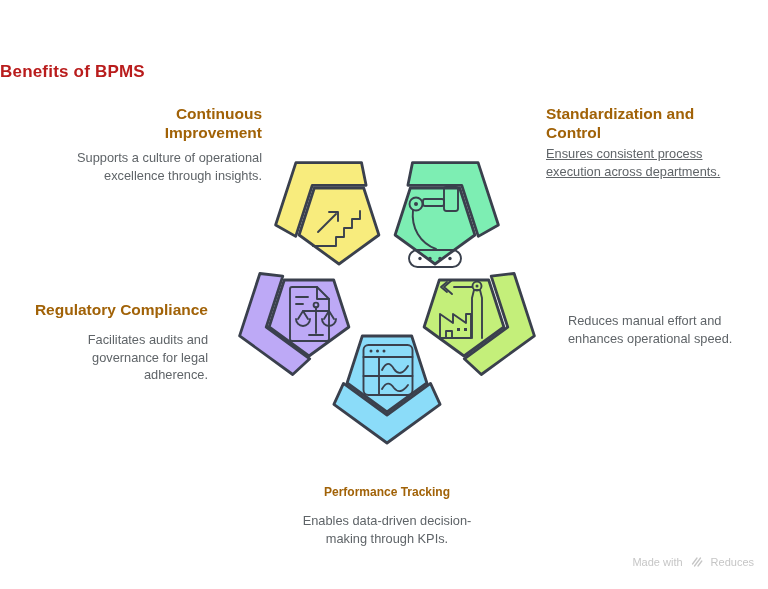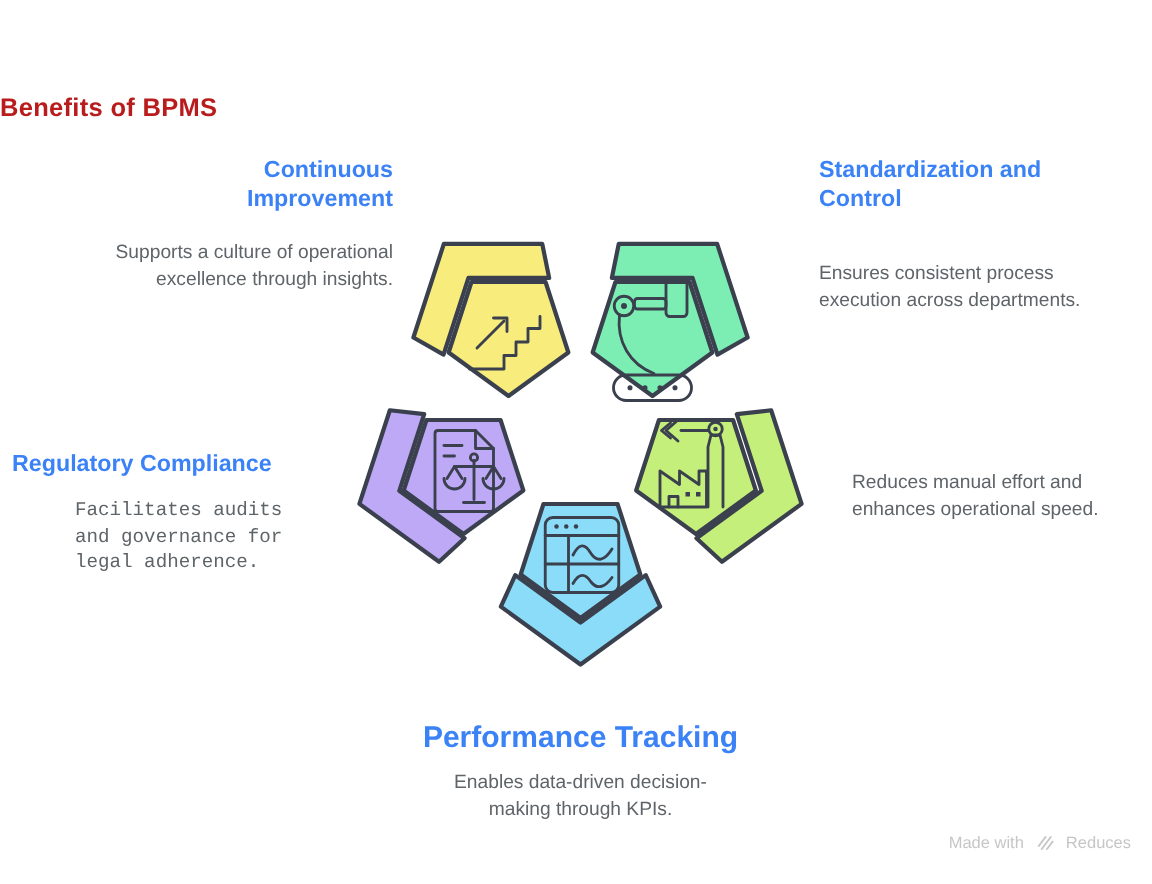--- a/index.html
+++ b/index.html
@@ -1,34 +1,34 @@
 <!DOCTYPE html>
 <html><head>
 <meta charset="utf-8">
 <style>
   html,body{margin:0;padding:0;}
   body{font-family:"Liberation Sans",sans-serif;background:#ffffff;}
   .canvas{position:relative;width:768px;height:589px;background:#ffffff;overflow:hidden;}
   .title{position:absolute;top:62px;left:0;width:768px;text-align:left;
          font-size:17px;font-weight:700;color:#b91c1c;letter-spacing:.2px;}
   .item{position:absolute;}
-  .item h3{margin:0;font-size:15.5px;font-weight:700;color:#3b82f6;line-height:19px;}
+  .item h3{margin:0;font-size:15.5px;font-weight:700;color:#a16207;line-height:19px;}
   .item p{margin:0;font-size:12.8px;color:#5f6468;line-height:17.5px;}
   .item-ci{left:38px;top:104px;width:224px;text-align:right;}
   .item-ci h3{width:132px;margin-left:auto;}
-  .item-ci p{width:186px;margin-left:auto;margin-top:17px;}
+  .item-ci p{width:186px;margin-left:auto;margin-top:7px;}
   .item-sc{left:546px;top:104px;width:230px;text-align:left;}
   .item-sc h3{width:175px;}
-  .item-sc p{width:205px;margin-top:31px;}
-  .item-rc{left:8px;top:300px;width:200px;text-align:left;}
-  .item-rc p{width:158px;margin-left:auto;margin-top:12px;font-family:Liberation Mono, monospace;}
+  .item-sc p{width:205px;margin-top:3px;text-decoration:underline;}
+  .item-rc{left:8px;top:300px;width:200px;text-align:right;}
+  .item-rc p{width:158px;margin-left:auto;margin-top:12px;}
   .item-pa{left:568px;top:300px;width:190px;text-align:left;}
   .item-pa p{width:185px;margin-top:12px;}
   .item-pt{left:261px;top:483px;width:252px;text-align:center;}
-  .item-pt h3{font-size:20px;}
+  .item-pt h3{font-size:12px;}
   .item-pt p{width:205px;margin:10px auto 0;}
   svg.diagram{position:absolute;left:0;top:0;}
   .shape{stroke:#3a404d;stroke-width:2.8;stroke-linejoin:round;}
   .icon{stroke:#3a404d;stroke-width:1.9;fill:none;stroke-linecap:round;stroke-linejoin:round;}
   .icon-fill{fill:#3a404d;stroke:none;}
   .watermark{position:absolute;right:14px;top:556px;display:flex;align-items:center;gap:8px;
              font-size:11px;color:#c6c6c6;}
   .wm-glyph{display:inline-block;}
 </style>
 </head>

